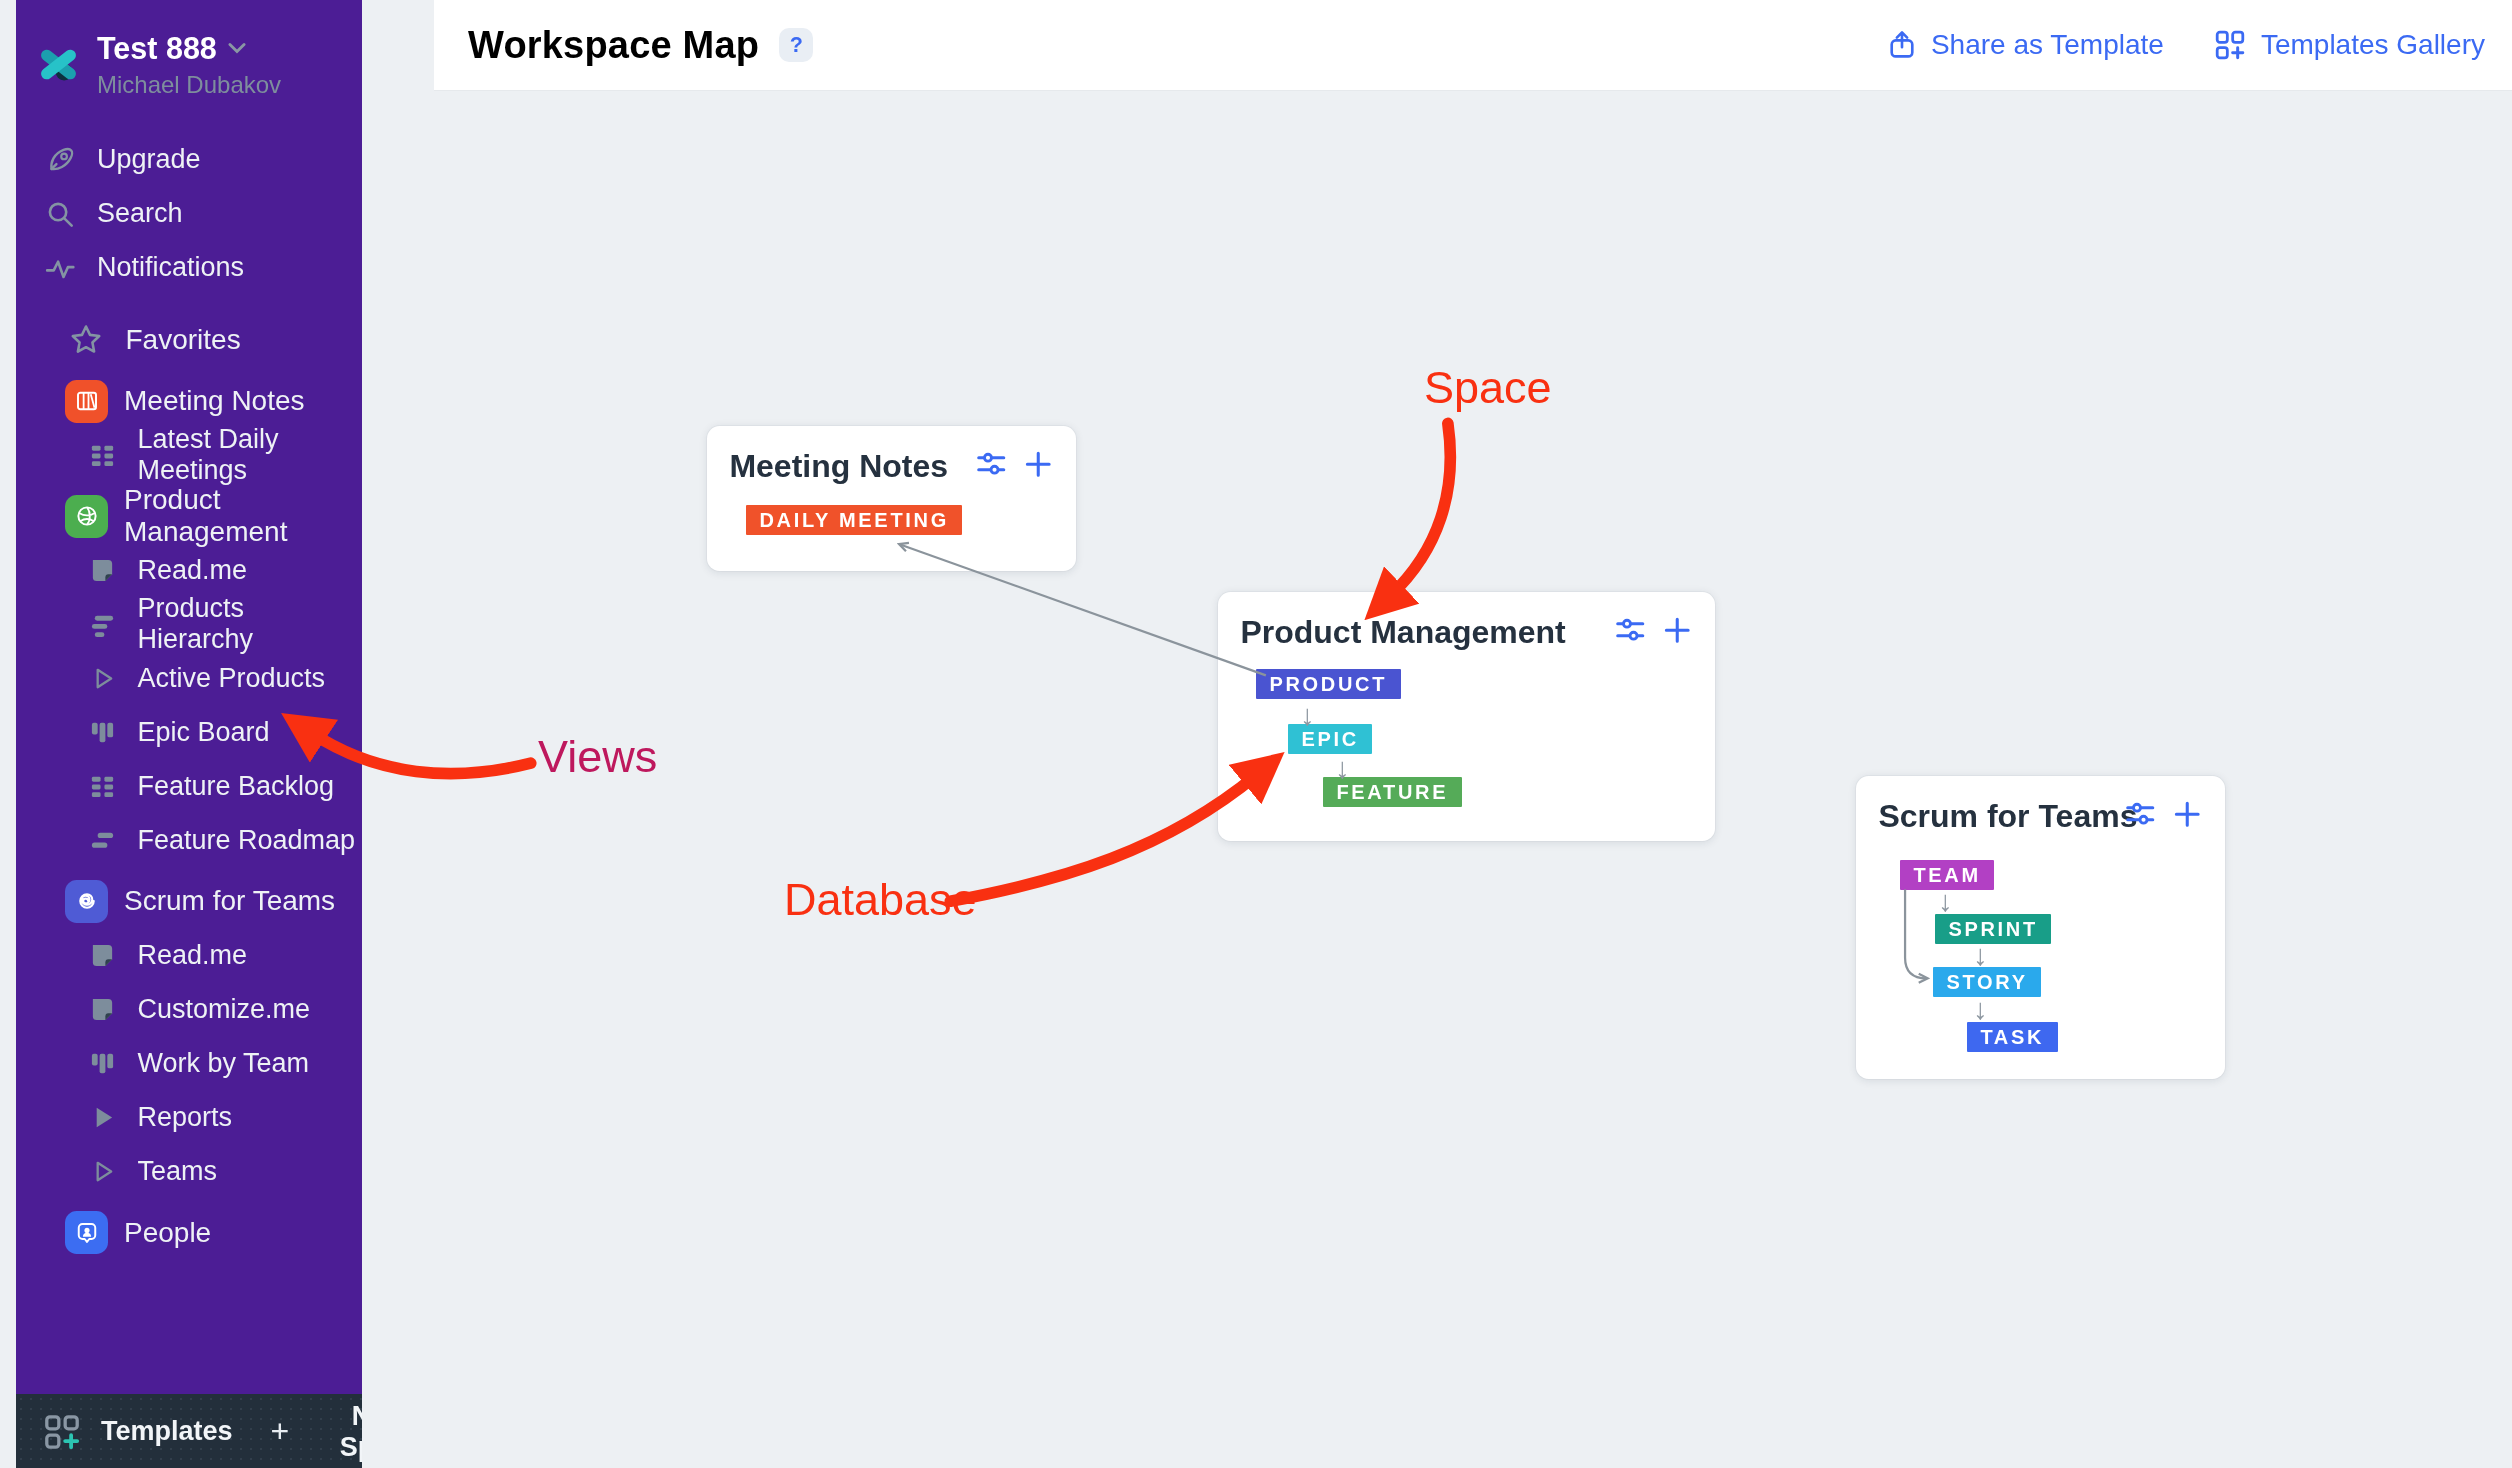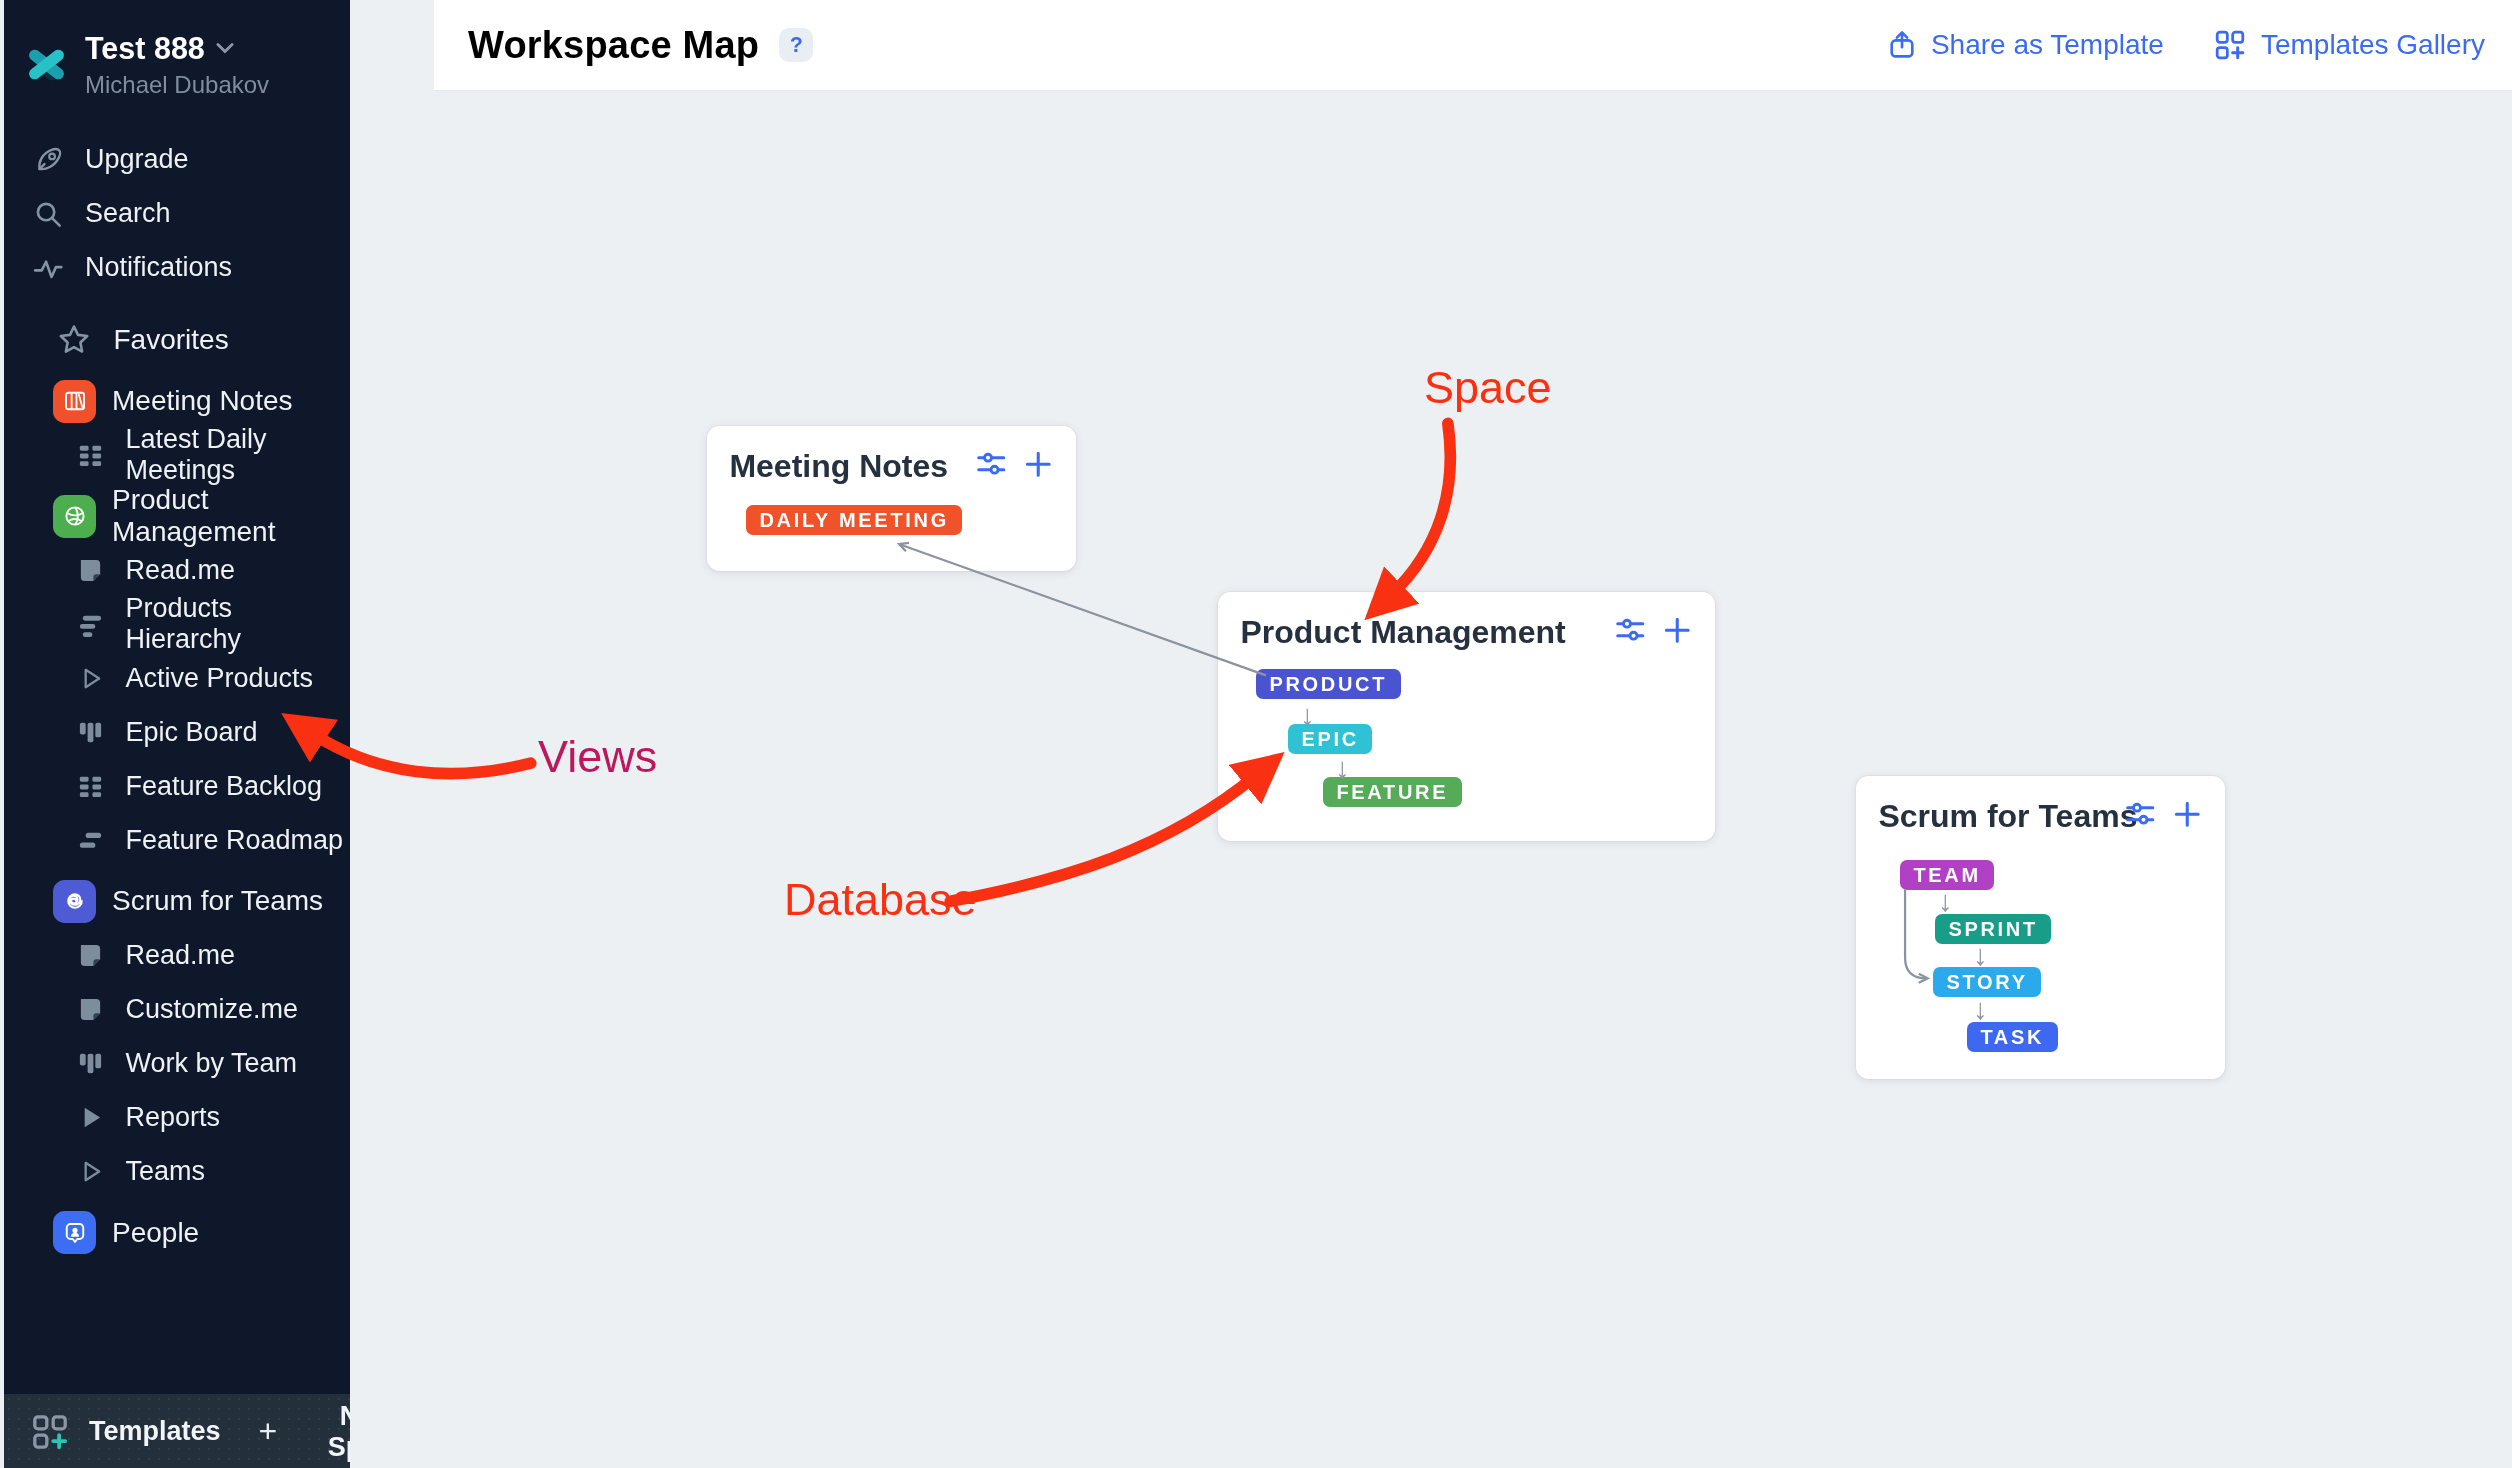--- a/index.html
+++ b/index.html
@@ -2,22 +2,22 @@
 <html style="--ann-red: #f93011;font-size:14.3px"><head>
 <meta charset="utf-8">
 <style>
   * { margin:0; padding:0; box-sizing:border-box; }
   html,body { width:2512px; height:1469px; overflow:hidden; }
   body { font-family:"Liberation Sans","DejaVu Sans",sans-serif; background:#edf0f3; position:relative; }
 
   .app { position:relative; width:2512px; height:1469px; }
 
   
-  .sidebar { position:absolute; left:4px; top:0; width:346px; height:1469px;
-             background:#0f172a; color:#eef2f5; overflow:hidden; }
+  .sidebar { position:absolute; left:16px; top:0; width:346px; height:1469px;
+             background:#4c1d95; color:#eef2f5; overflow:hidden; }
   .ws-switcher { display:flex; align-items:center; gap:16px; padding:30.5px 21.5px 0 20px; cursor:pointer; }
   .ws-logo { width:45px; height:45px; flex:0 0 auto; }
   .ws-name { font-size:30.5px; font-weight:bold; color:#fff; display:flex; align-items:center; gap:10.8px; }
   .ws-owner { font-size:24px; color:#7e8e9d; margin-top:5.4px; }
 
   .menu { margin-top:34px; }
   .tree { margin-top:18px;margin-left:29px; }
   .side-row { height:54px; display:flex; align-items:center; gap:21.5px; padding-left:29px;
               font-size:27px; color:#eef2f5; cursor:pointer; }
   .side-row .row-icon { width:30.5px; height:30.5px; color:#8494a3; flex:0 0 auto; }
@@ -52,21 +52,21 @@
   .top-link svg { width:32px; height:32px; }
 
   .canvas { position:absolute; left:0; top:91px; width:2078px; height:1377px; background:#edf0f3; }
 
   .card { position:absolute; background:#fff; border-radius:12.6px;
           box-shadow:0 1.8px 9px rgba(20,35,60,.10), 0 0 0 0.9px rgba(20,35,60,.03); }
   .card-title { position:absolute; left:22.4px; top:21.5px; font-size:32px; font-weight:bold; color:#25313f; }
   .card-actions { position:absolute; top:23px; right:23px; display:flex; align-items:center; gap:16px; }
   .card-actions svg { width:30.5px; height:30.5px; cursor:pointer; }
 
-  .badge { position:absolute; height:30px; border-radius:7px; display:flex; align-items:center;
+  .badge { position:absolute; height:30px; border-radius:1px; display:flex; align-items:center;
            padding:0 13.4px; color:#fff; font-size:20px; font-weight:bold; letter-spacing:2.7px;
            white-space:nowrap; cursor:pointer; }
 
   .down-arrow { position:absolute; font-size:29px; color:#8d97a0; line-height:1; }
 
   .ann-label { position:absolute; font-size:45px; line-height:48px; white-space:nowrap; }
 
   .overlay { position:absolute; left:0; top:0; width:2512px; height:1469px; z-index:60;
              pointer-events:none; }
   .mk-red { fill:var(--ann-red,#f93011); }

